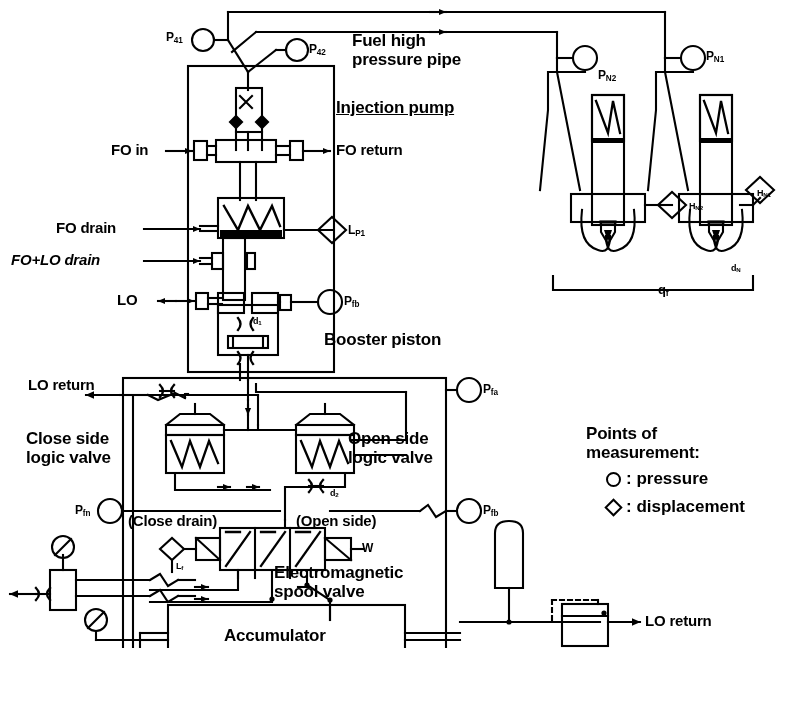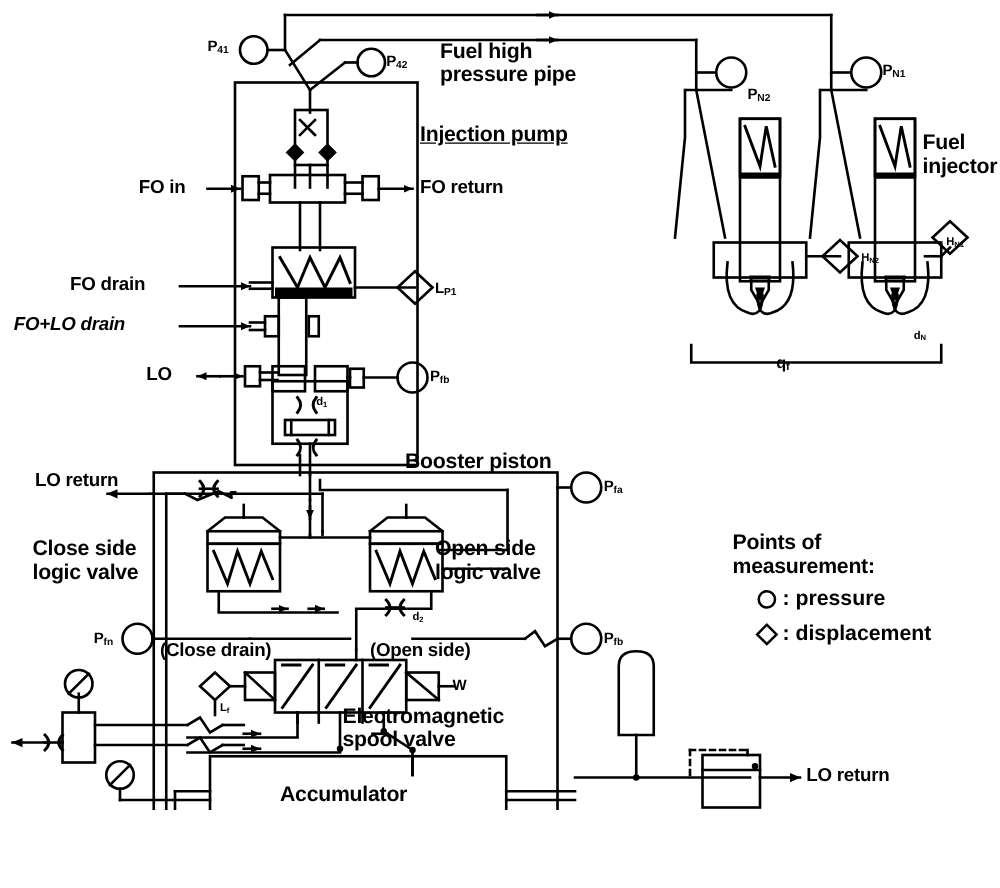--- a/index.html
+++ b/index.html
@@ -377,48 +377,46 @@
 
   <div class="lbl lbl-big" style="left:352px; top:31px;"><span>Fuel high
 pressure pipe</span></div>
 
   <div class="lbl lbl-big" style="left:336px; top:98px;text-decoration:underline;"><span>Injection pump</span></div>
 
   <div class="lbl lbl-tag" style="left:598px; top:50px;margin-top:19px;"><span>P</span><span class="sub">N2</span></div>
 
   <div class="lbl lbl-tag" style="left:706px; top:50px;"><span>P</span><span class="sub">N1</span></div>
 
-  <div class="lbl lbl-big" style="left:738px; top:104px;"><span>Fuel
-injector</span></div>
 
   <div class="lbl lbl-tiny" style="left:689px; top:201px;"><span>H</span><span class="sub">N2</span></div>
 
   <div class="lbl lbl-tiny" style="left:757px; top:188px;"><span>H</span><span class="sub">N1</span></div>
 
   <div class="lbl lbl-tiny" style="left:731px; top:263px;"><span>d</span><span class="sub">N</span></div>
 
-  <div class="lbl lbl-small" style="left:621px; top:283px;"><span>q</span><span class="sub">f</span></div>
+  <div class="lbl lbl-small" style="left:658px; top:283px;"><span>q</span><span class="sub">f</span></div>
 
   <div class="lbl lbl-med" style="left:111px; top:142px;"><span>FO in</span></div>
 
   <div class="lbl lbl-med" style="left:336px; top:142px;"><span>FO return</span></div>
 
   <div class="lbl lbl-med" style="left:56px; top:220px;"><span>FO drain</span></div>
 
   <div class="lbl lbl-med" style="left:11px; top:252px;font-style:italic;"><span>FO+LO drain</span></div>
 
   <div class="lbl lbl-med" style="left:117px; top:292px;"><span>LO</span></div>
 
   <div class="lbl lbl-tag" style="left:348px; top:224px;"><span>L</span><span class="sub">P1</span></div>
 
   <div class="lbl lbl-tag" style="left:344px; top:295px;"><span>P</span><span class="sub">fb</span></div>
 
   <div class="lbl lbl-tiny" style="left:253px; top:316px;"><span>d</span><span class="sub">1</span></div>
 
-  <div class="lbl lbl-big" style="left:324px; top:330px;margin-top:29px;"><span>Booster piston</span></div>
+  <div class="lbl lbl-big" style="left:324px; top:330px;"><span>Booster piston</span></div>
 
   <div class="lbl lbl-med" style="left:28px; top:377px;"><span>LO return</span></div>
 
   <div class="lbl lbl-tag" style="left:483px; top:383px;"><span>P</span><span class="sub">fa</span></div>
 
   <div class="lbl lbl-big" style="left:26px; top:429px;"><span>Close side
 logic valve</span></div>
 
   <div class="lbl lbl-big" style="left:348px; top:429px;"><span>Open side
 logic valve</span></div>

